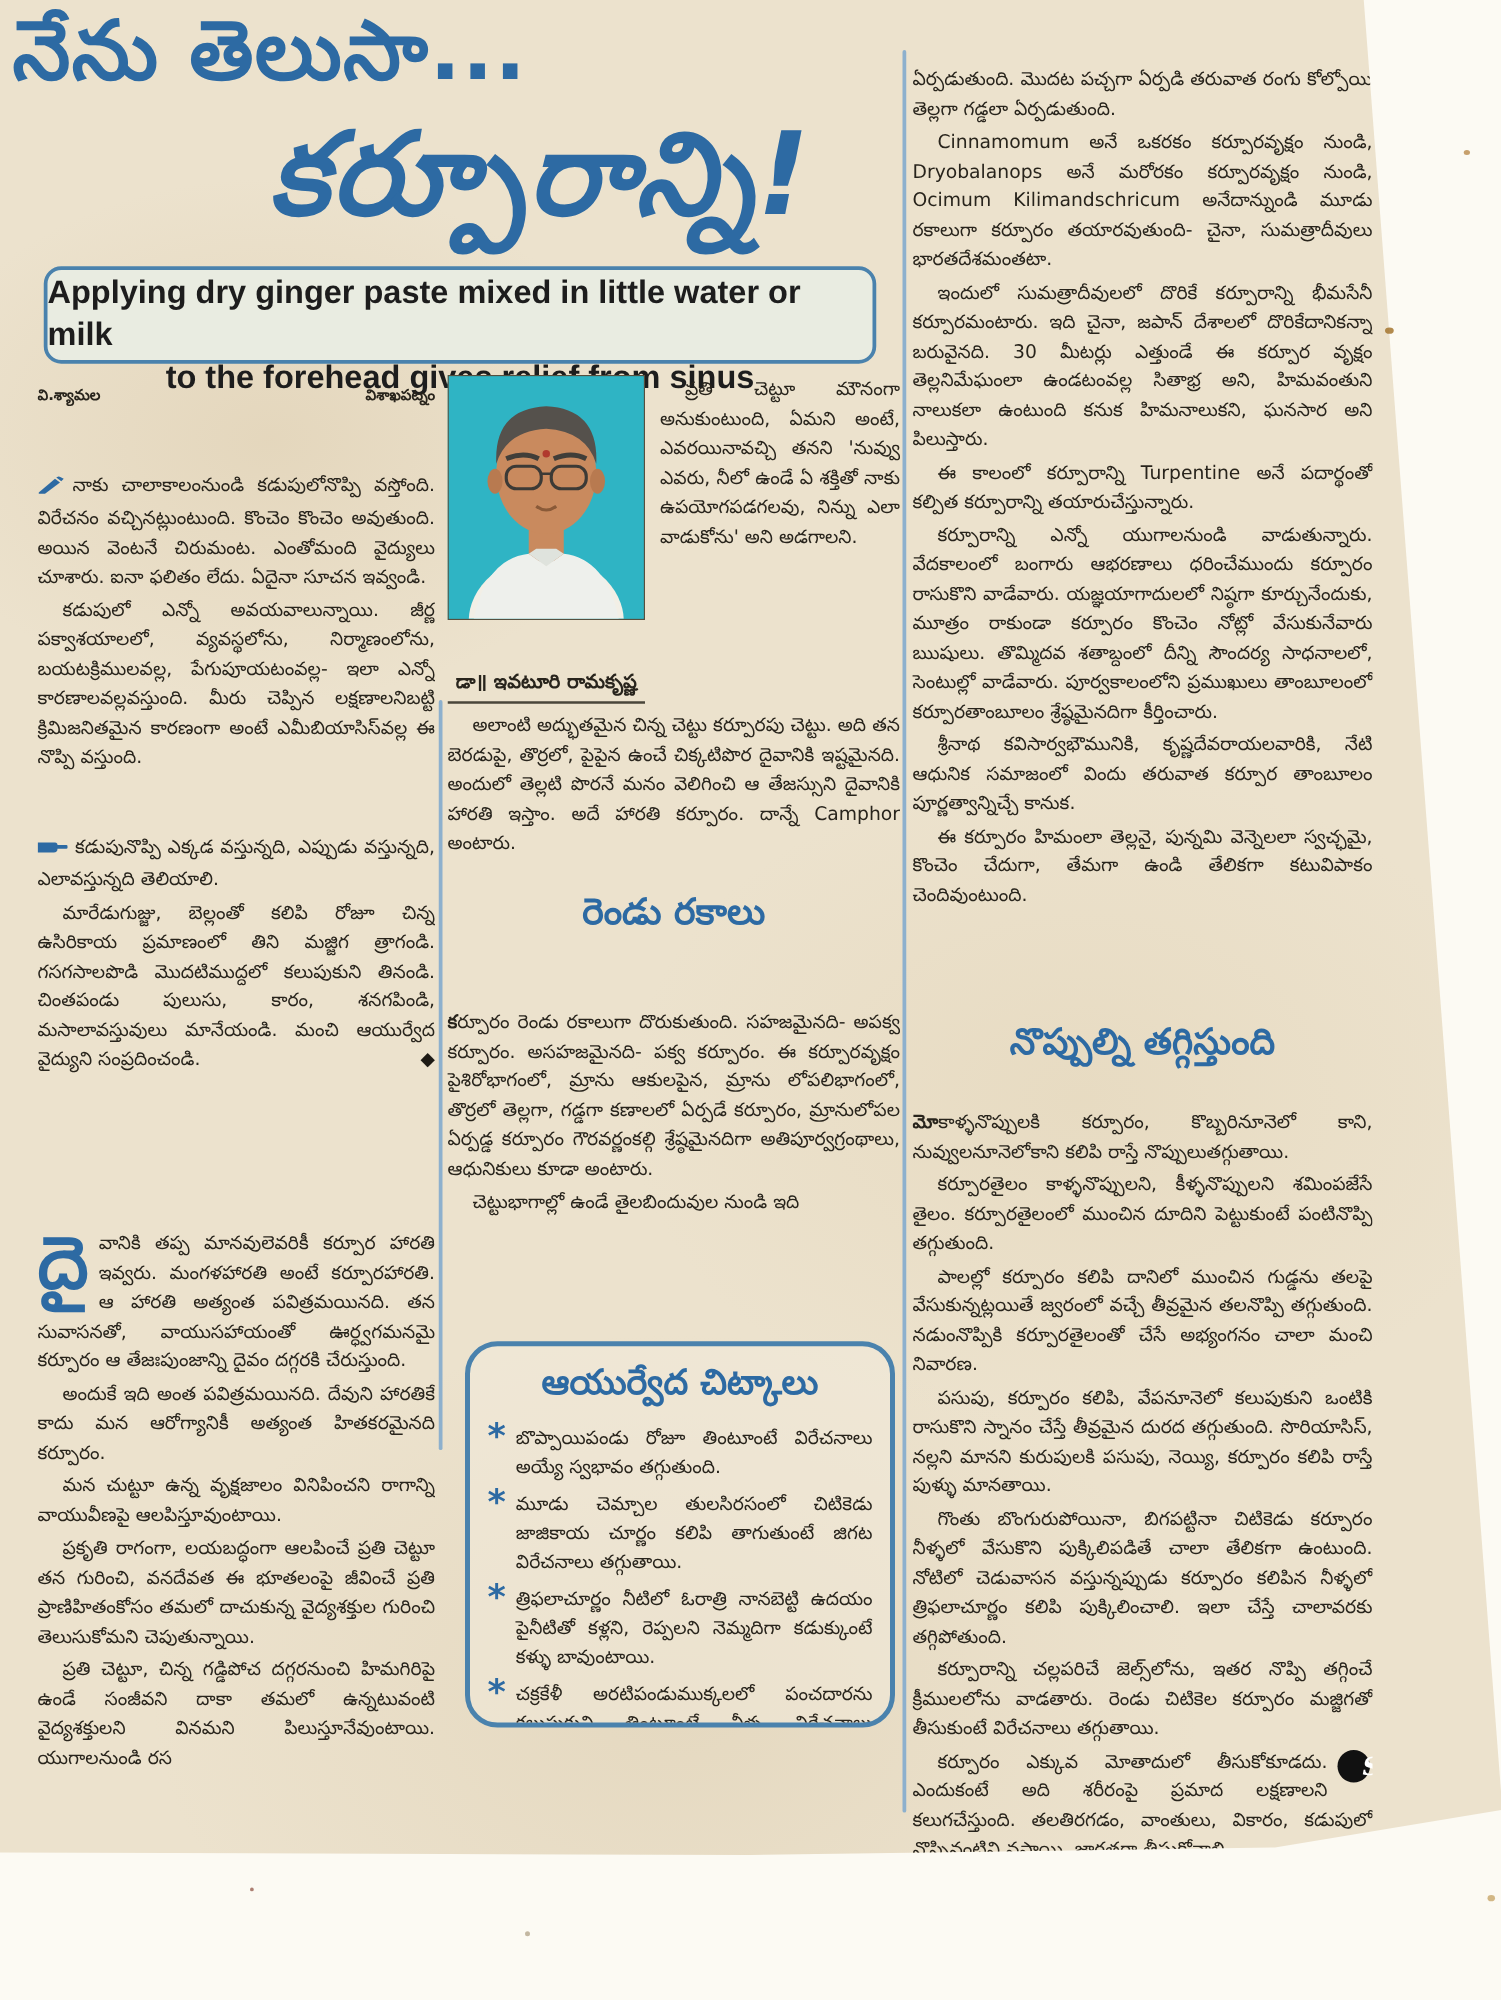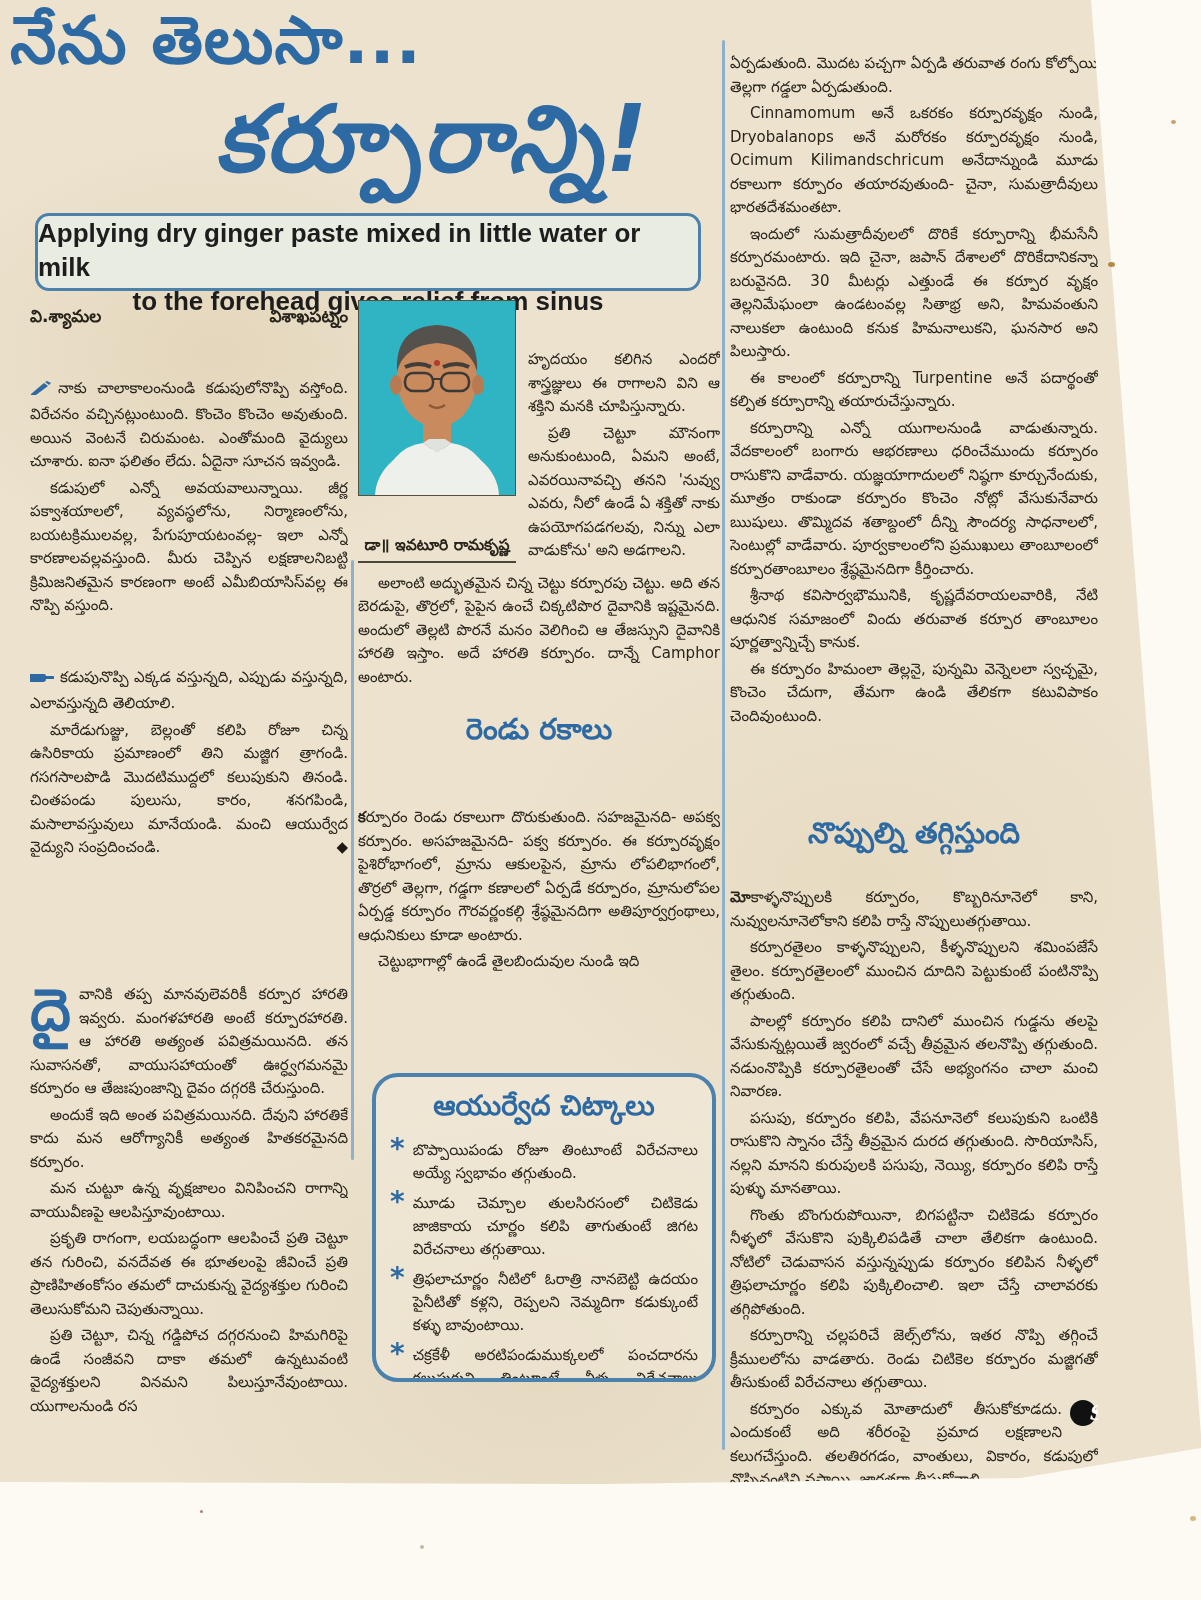--- a/index.html
+++ b/index.html
@@ -41,21 +41,21 @@
   .vrule{position:absolute;width:3px;background:#8db0cd;border-radius:2px;}
   .vrule-1{left:351px;top:560px;height:600px;}
   .vrule-2{left:722px;top:40px;height:1410px;}
   
   .col{position:absolute;overflow:hidden;font-size:15px;line-height:23.5px;text-align:justify;}
   .para{margin:0 0 3px 0;text-indent:20px;}
   .para.no-indent{text-indent:0;margin-top:48px;}
   .lead{font-weight:bold;}
   
   .col1-block1{left:30px;top:305px;width:318px;height:612px;}
-  .byline{display:flex;justify-content:space-between;font-size:17px;font-weight:bold;text-indent:0;margin-bottom:8px;}
+  .byline{display:flex;justify-content:space-between;font-size:12px;font-weight:bold;text-indent:0;margin-bottom:8px;}
   .q-icon,.a-icon{display:inline-block;vertical-align:-3px;margin-right:6px;}
   .end-mark{float:right;color:#1d1a14;font-size:15px;margin-left:8px;}
   .col1-block2{left:30px;top:935px;width:318px;height:546px;}
   .dropcap{
     float:left;font-size:58px;line-height:50px;font-weight:bold;color:#2d6aa3;
     margin:2px 8px 0 0;
   }
   
   .col2-top{left:358px;top:300px;width:362px;height:412px;}
   .photo-row{display:flex;gap:12px;}
@@ -162,21 +162,20 @@
             <path d="M84 66 q14 -6 26 0" stroke="#413e39" stroke-width="4" fill="none"></path>
             <circle cx="78" cy="62" r="3" fill="#b03a2e"></circle>
             <path d="M70 104 q8 6 16 0" stroke="#8a5a38" stroke-width="2.5" fill="none"></path>
             <path d="M20 194 Q30 146 64 142 L78 152 L92 142 Q126 146 136 194 Z" fill="#eef0ec"></path>
             <path d="M64 142 L78 152 L92 142 L86 138 L70 138 Z" fill="#dfe3dd"></path>
           </svg>
         </div>
         <div class="photo-caption">డా॥ ఇవటూరి రామకృష్ణ</div>
       </div>
       <div class="beside-text">
-        <p class="para no-indent">హృదయం కలిగిన ఎందరో శాస్త్రజ్ఞులు ఈ రాగాలని విని ఆ శక్తిని మనకి చూపిస్తున్నారు.</p>
         <p class="para">ప్రతి చెట్టూ మౌనంగా అనుకుంటుంది, ఏమని అంటే, ఎవరయినావచ్చి తనని 'నువ్వు ఎవరు, నీలో ఉండే ఏ శక్తితో నాకు ఉపయోగపడగలవు, నిన్ను ఎలా వాడుకోను' అని అడగాలని.</p>
       </div>
     </div>
     <p class="para" style="margin-top:6px;">అలాంటి అద్భుతమైన చిన్న చెట్టు కర్పూరపు చెట్టు. అది తన బెరడుపై, తొర్రలో, పైపైన ఉంచే చిక్కటిపొర దైవానికి ఇష్టమైనది. అందులో తెల్లటి పొరనే మనం వెలిగించి ఆ తేజస్సుని దైవానికి హారతి ఇస్తాం. అదే హారతి కర్పూరం. దాన్నే Camphor అంటారు.</p>
   </div>
 
   <div class="sec-heading heading-two-types">రెండు రకాలు</div>
 
   <div class="col col2-mid">
     <p class="para no-indent">

